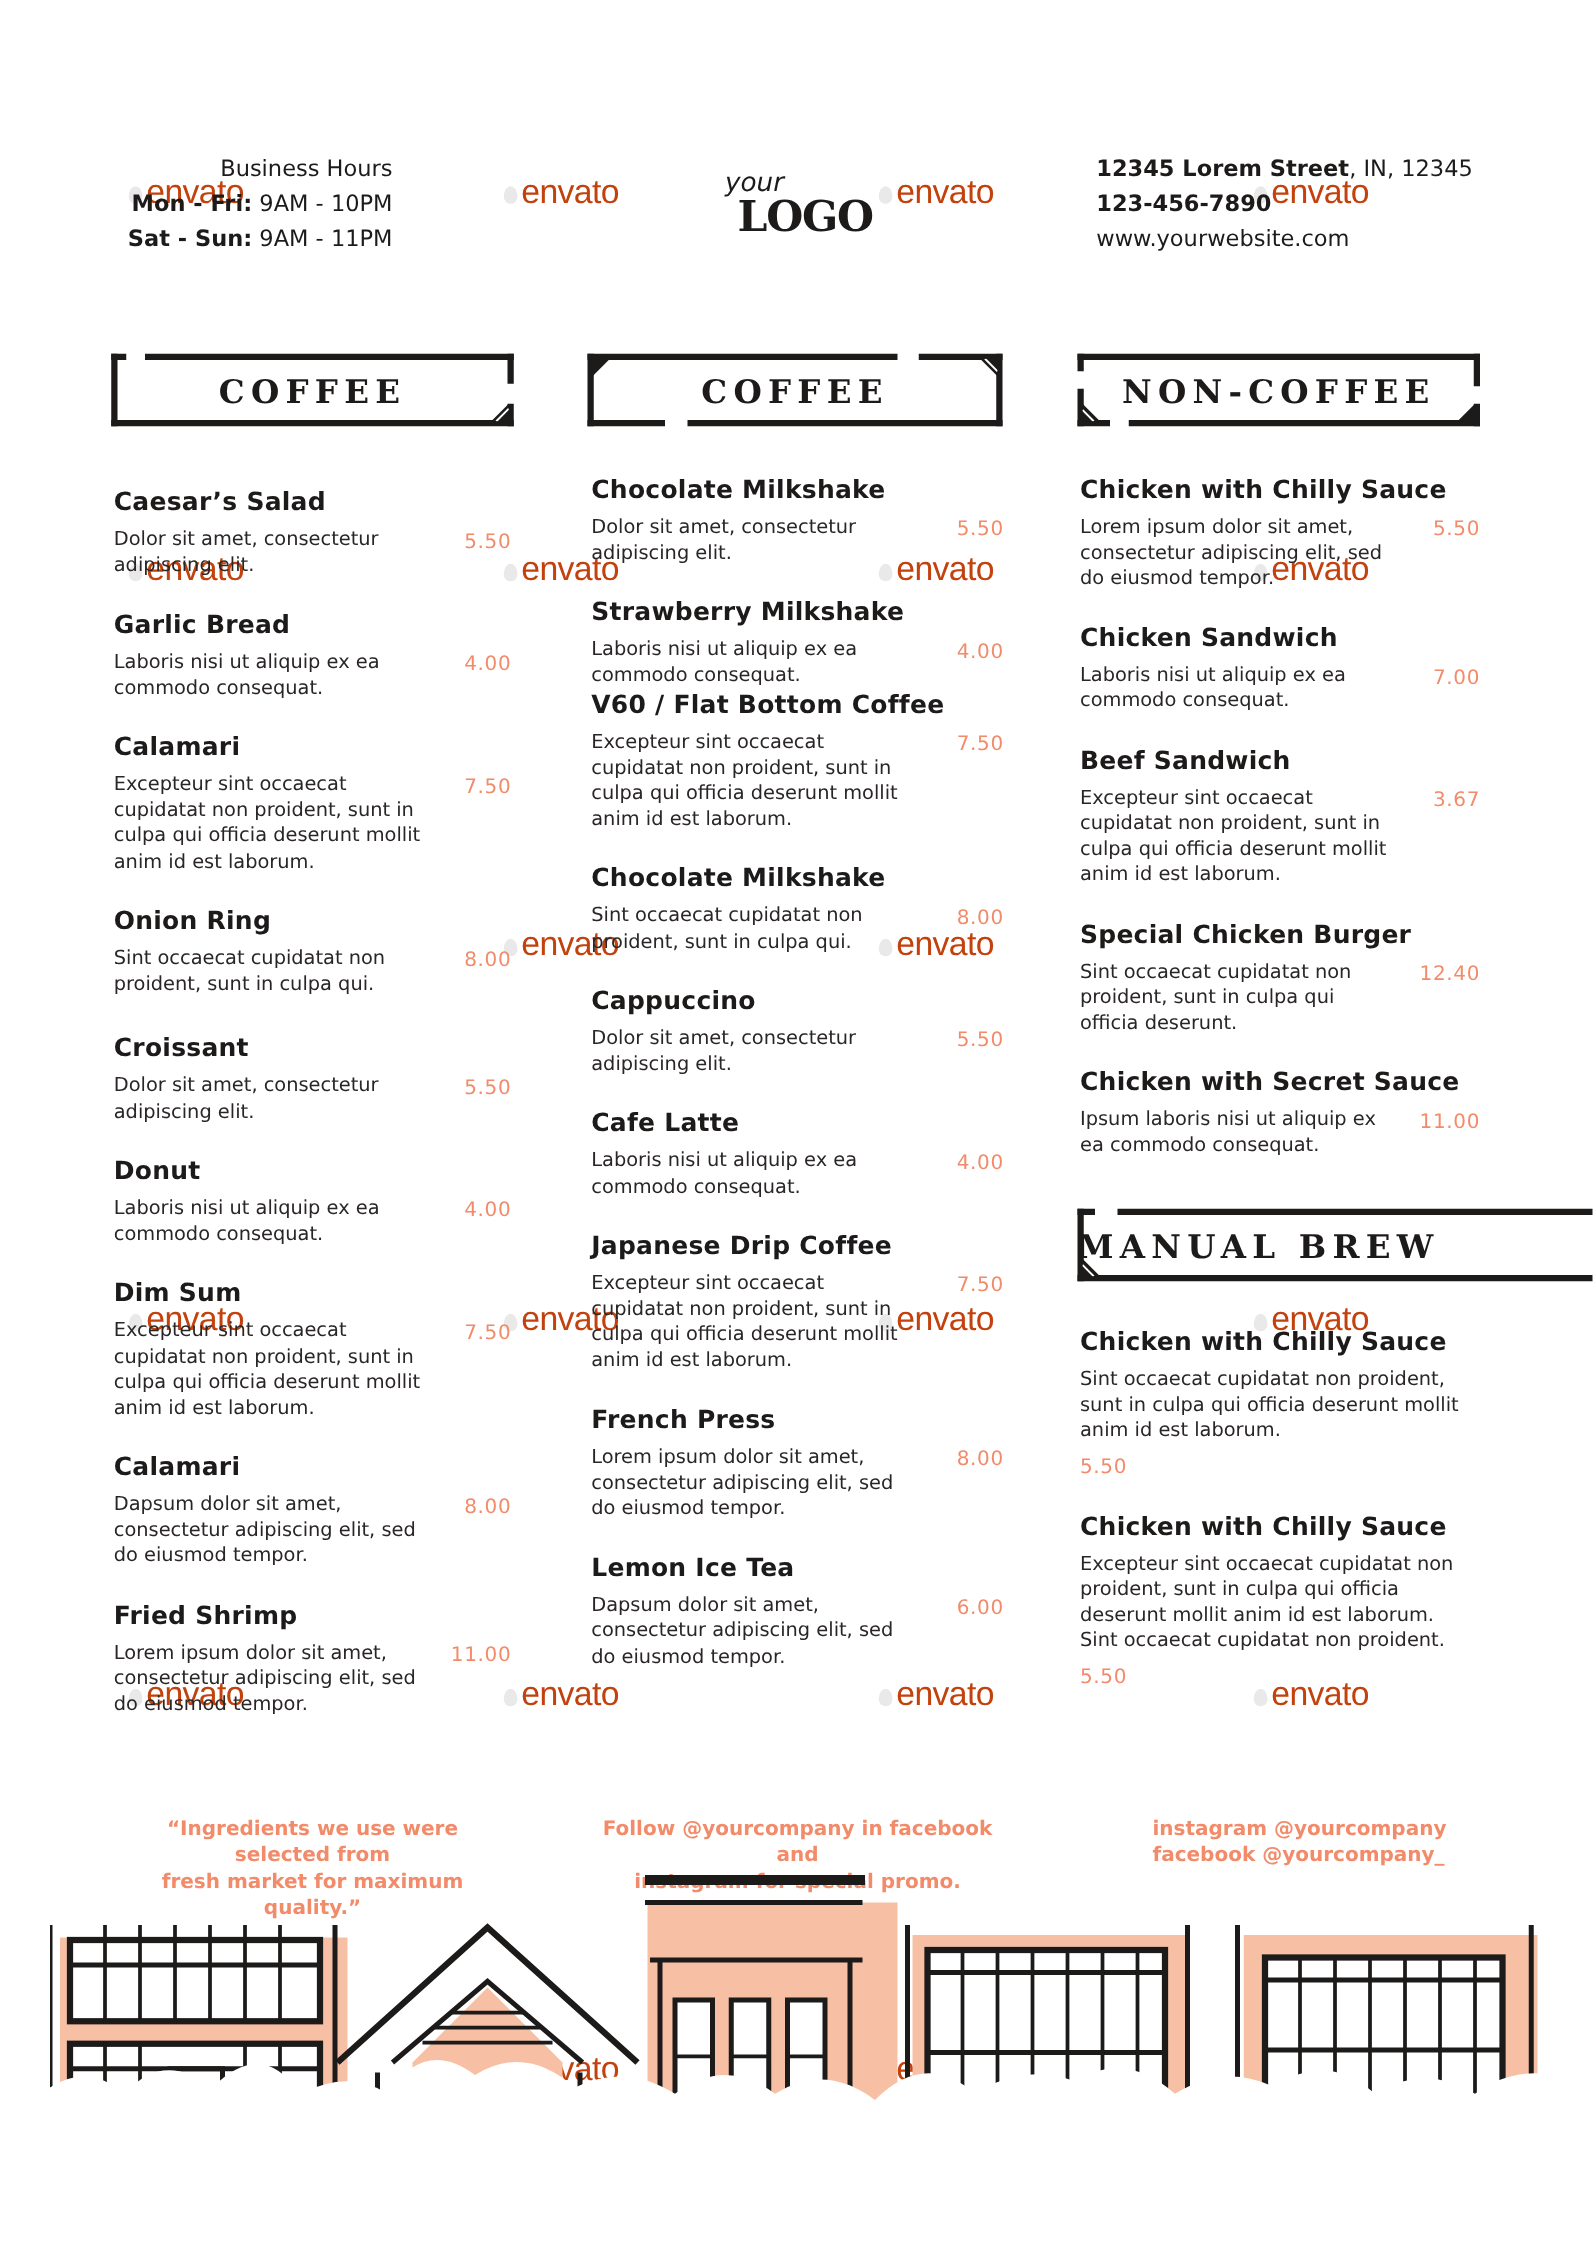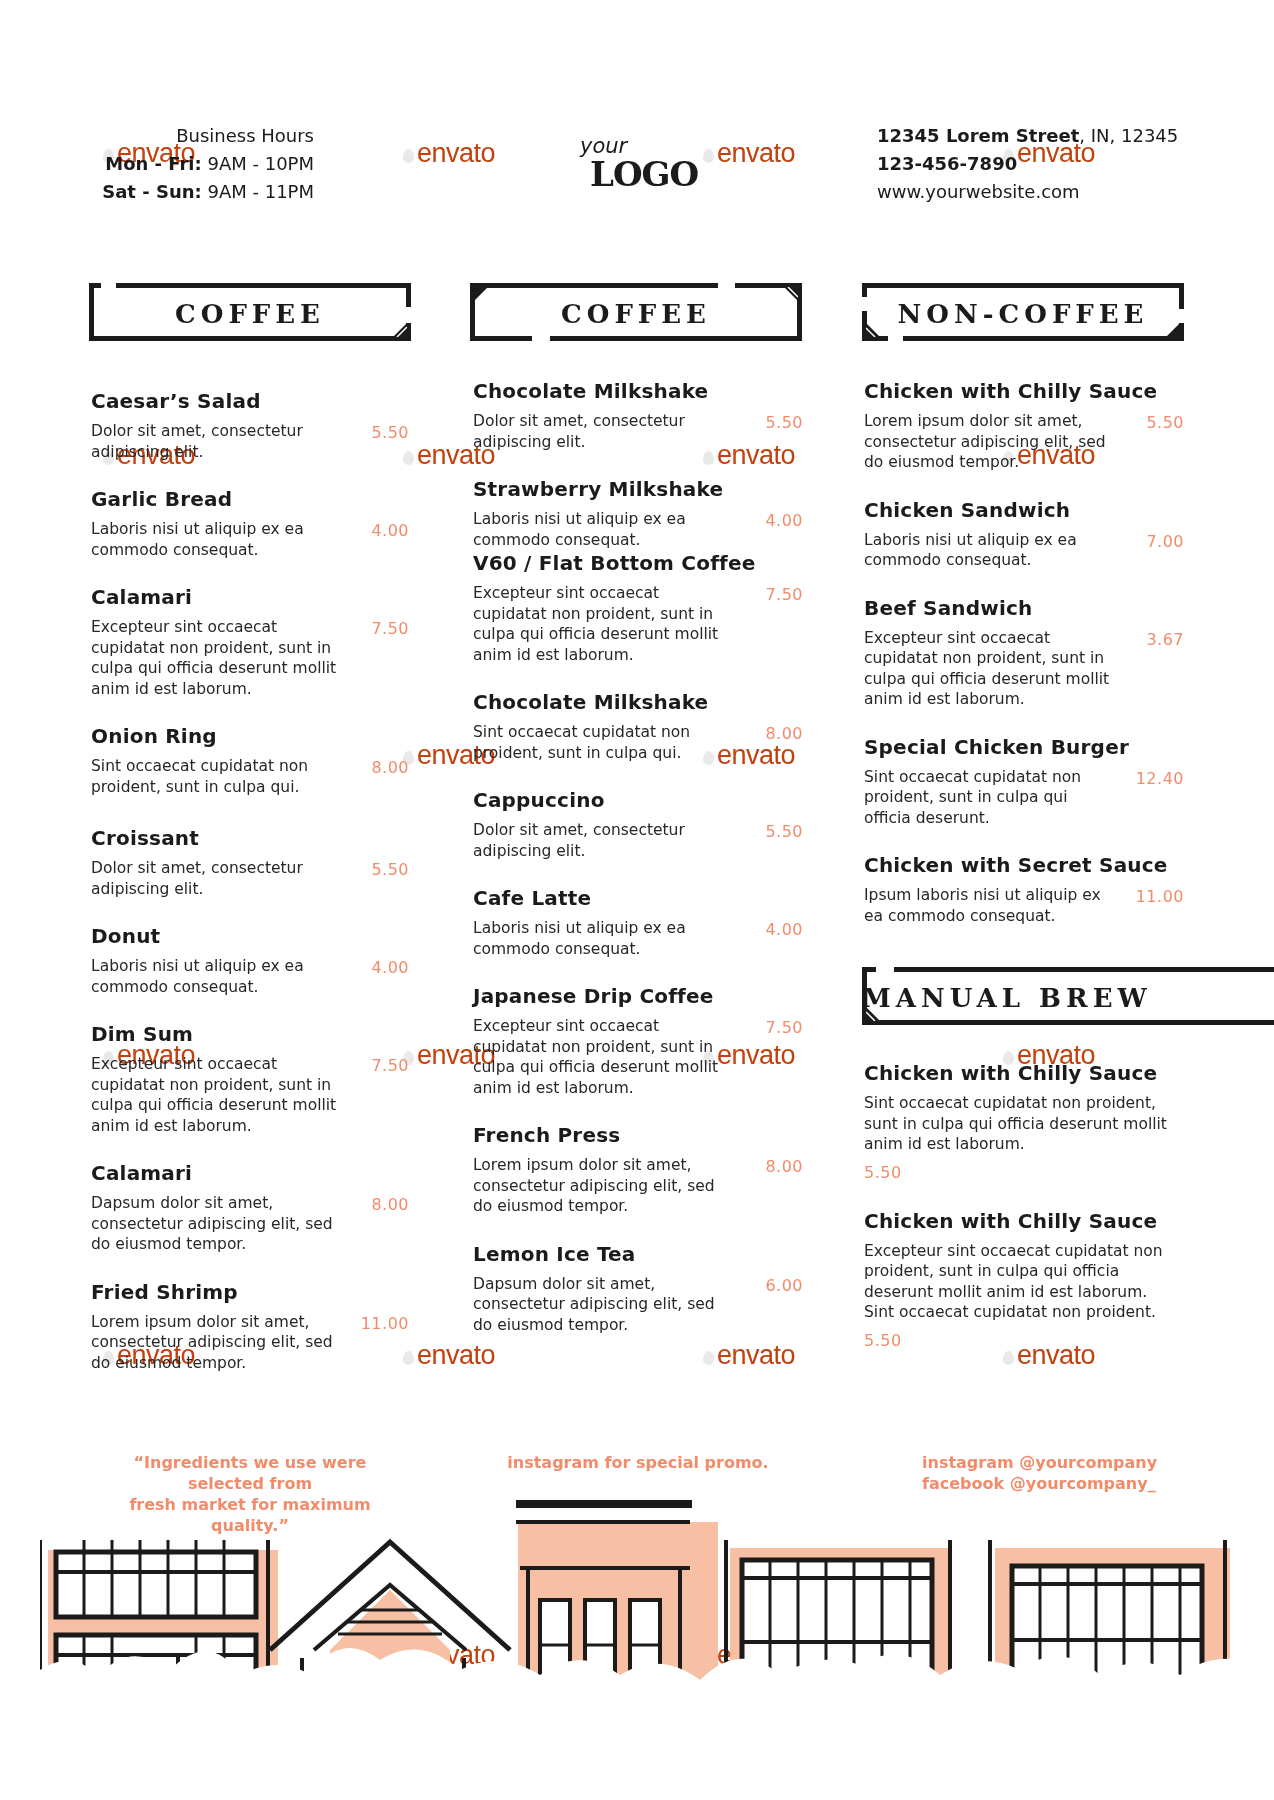--- a/index.html
+++ b/index.html
@@ -275,20 +275,21 @@
       <div class="desc" style="width:310px">Excepteur sint occaecat cupidatat non proident, sunt in culpa qui officia deserunt mollit anim id est laborum. Sint occaecat cupidatat non proident.</div>
       <div class="price-below">5.50</div>
     </div>
   </div>
 
 <div class="footer-note" style="left:94px; width:312px; text-align:center;">
   <div>“Ingredients we use were selected from</div>
   <div>fresh market for maximum quality.”</div>
 </div>
 <div class="footer-note" style="left:480px; width:316px; text-align:center;">
+  <div>Follow @yourcompany in facebook and</div>
   <div>instagram for special promo.</div>
 </div>
 <div class="footer-note" style="left:922px; width:260px; text-align:left;">
   <div>instagram @yourcompany</div>
   <div>facebook @yourcompany_</div>
 </div>
 
 <svg class="buildings" viewBox="0 0 1234 300">
   <defs>
     <pattern id="glass" width="10" height="10" patternUnits="userSpaceOnUse"></pattern>

